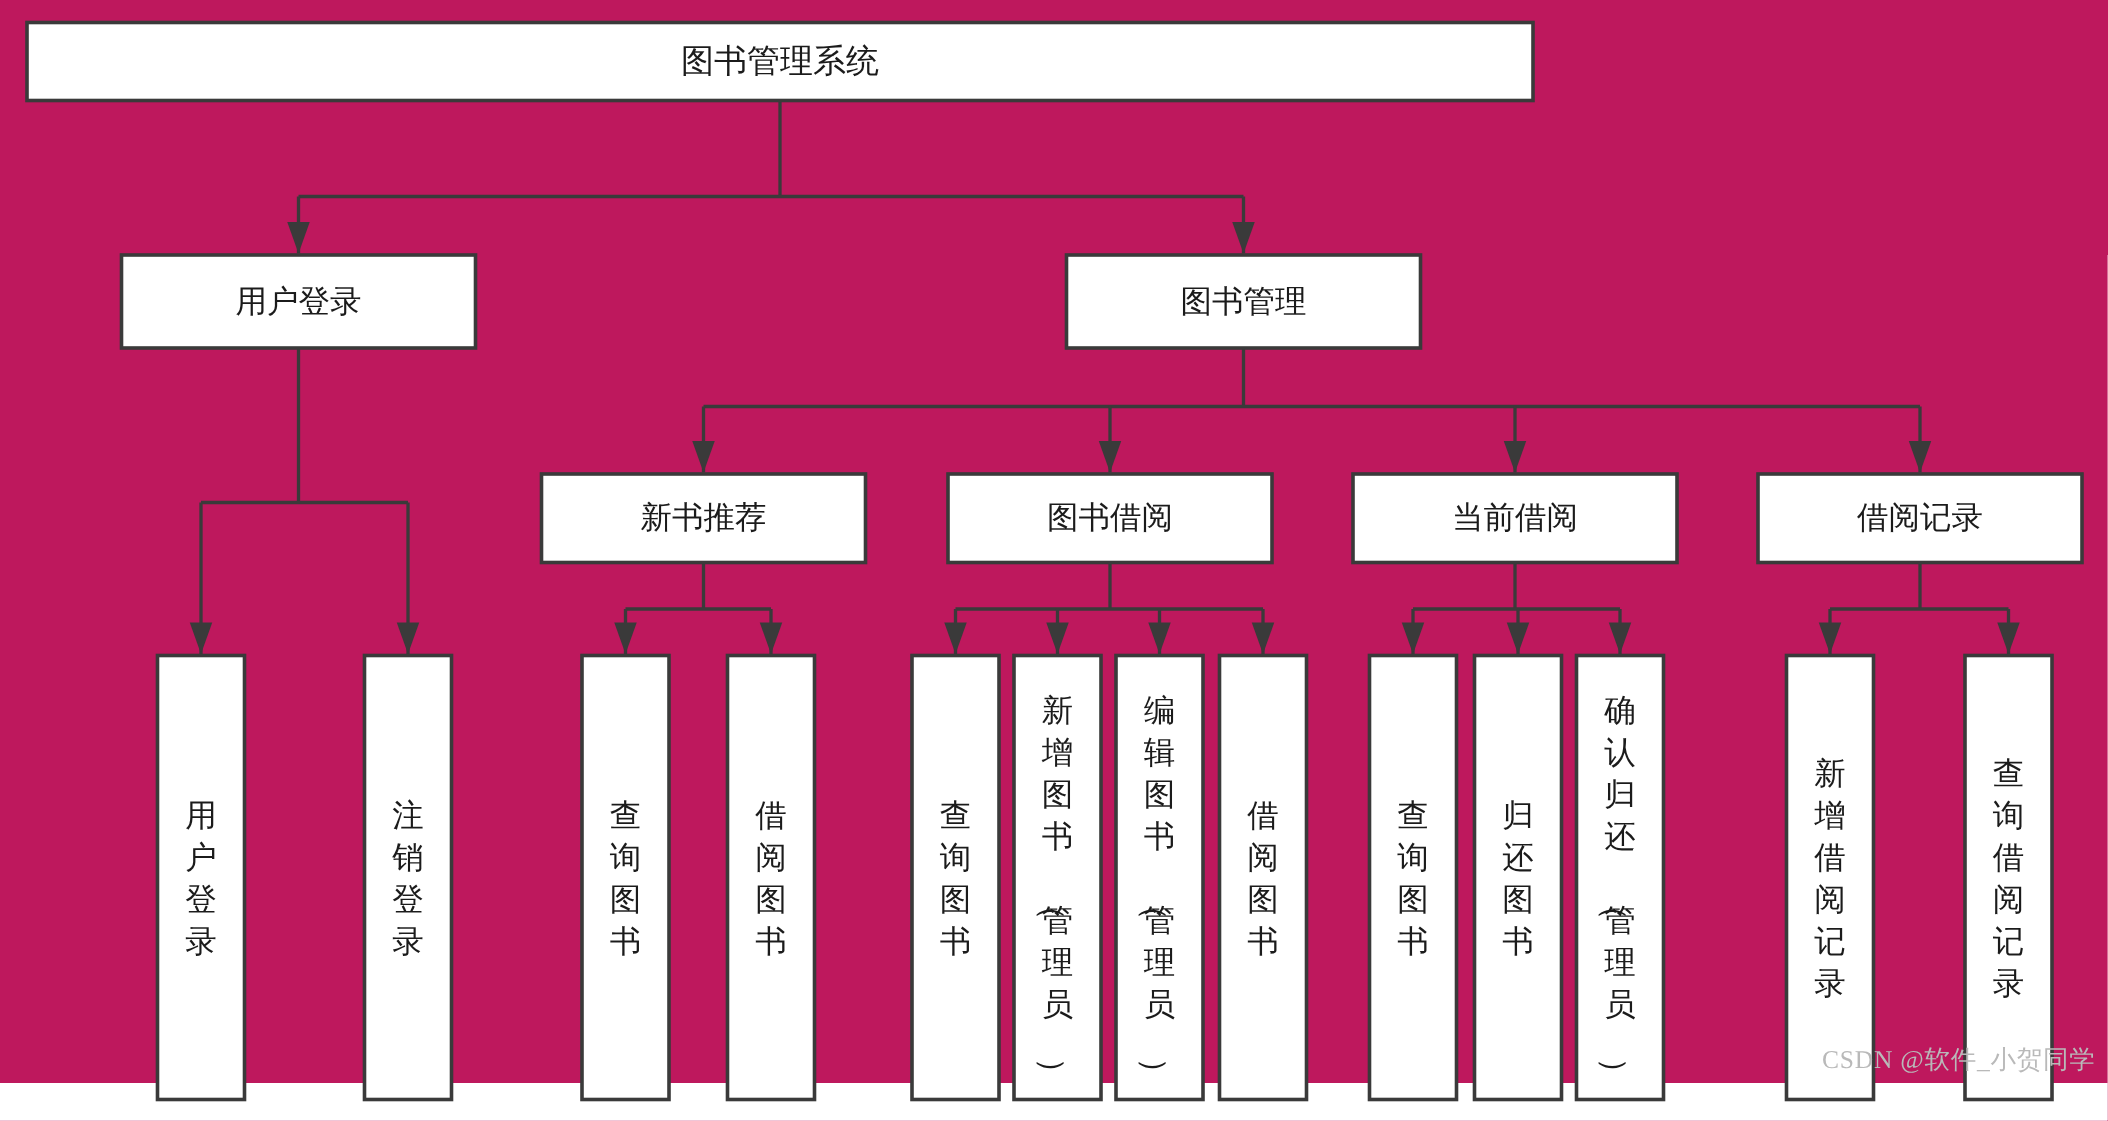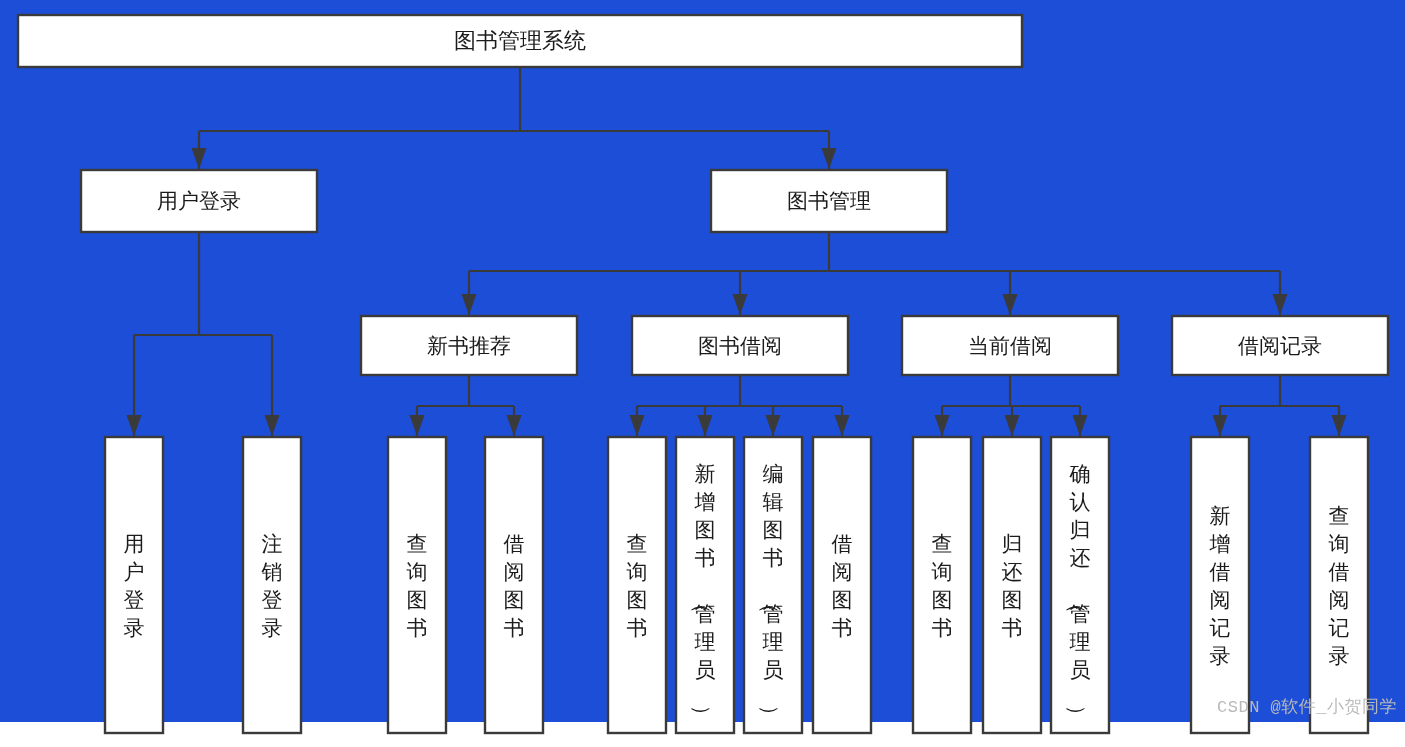--- a/index.html
+++ b/index.html
@@ -11,21 +11,21 @@
   body {
     width: 1405px;
     height: 747px;
     font-family: "DejaVu Sans", "Liberation Sans", sans-serif;
     overflow: hidden;
   }
   #diagram-root {
     position: relative;
     width: 1405px;
     height: 722px;
-    background: #1d4ed8;
+    background: #be185d;
   }
   svg.diagram-canvas {
     position: absolute;
     left: 0;
     top: 0;
     width: 1405px;
     height: 747px;
     display: block;
   }
   .node-rect {
@@ -61,21 +61,21 @@
   .leaf-label {
     fill: #1b1b1b;
     font-family: "DejaVu Sans", "Liberation Sans", sans-serif;
     font-size: 21px;
     text-anchor: middle;
   }
   .watermark-text {
     position: absolute;
     right: 8px;
     bottom: 4px;
-    font-family: Liberation Mono, monospace;
+    font-family: Liberation Serif, serif;
     font-size: 17px;
     color: #b9b9b9;
     letter-spacing: 0.5px;
     white-space: nowrap;
     user-select: none;
     margin-top: 34px;
   }
 </style>
 </head>
 <body>

